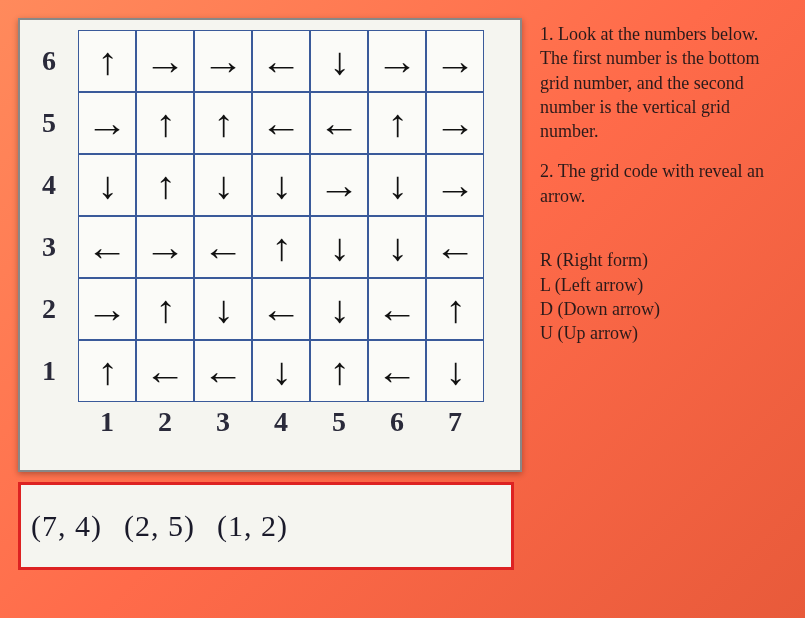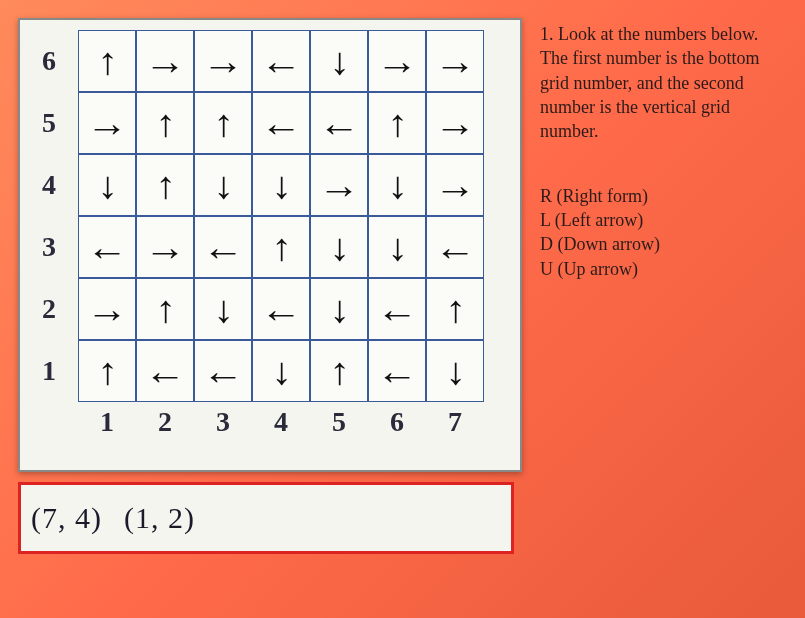--- a/index.html
+++ b/index.html
@@ -54,21 +54,21 @@
   .arrow{
     font-size:38px;
     line-height:1;
     color:#111;
     font-weight:bold;
     transform:scaleX(1.1);
   }
   .code-box{
     position:absolute;
     left:18px;top:482px;
-    width:496px;height:72px;
+    width:496px;height:88px;
     border:3px solid #d22;
     background:#f5f5f0;
     display:flex;
     align-items:center;
     padding-left:10px;
     box-sizing:border-box;
     font-size:30px;
     color:#1a1a2a;
     letter-spacing:1px;
   }
@@ -230,25 +230,27 @@
         <div class="col-label">4</div>
         <div class="col-label">5</div>
         <div class="col-label">6</div>
         <div class="col-label">7</div>
       </div>
   </div>
 </div>
 
 <div class="code-box">
   <span>(7, 4)</span>
+  <span>(2, 5)</span>
   <span>(1, 2)</span>
 </div>
 
 <div class="instructions">
   <p class="step">1. Look at the numbers below. The first number is the bottom grid number, and the second number is the vertical grid number.</p>
+  <p class="step">2. The grid code with reveal an arrow.</p>
   <p class="step">
     <br>
     <span>R  (Right form)</span><br>
     <span>L  (Left arrow)</span><br>
     <span>D (Down arrow)</span><br>
     <span>U (Up arrow)</span>
   </p>
 </div>
 
 </body></html>

